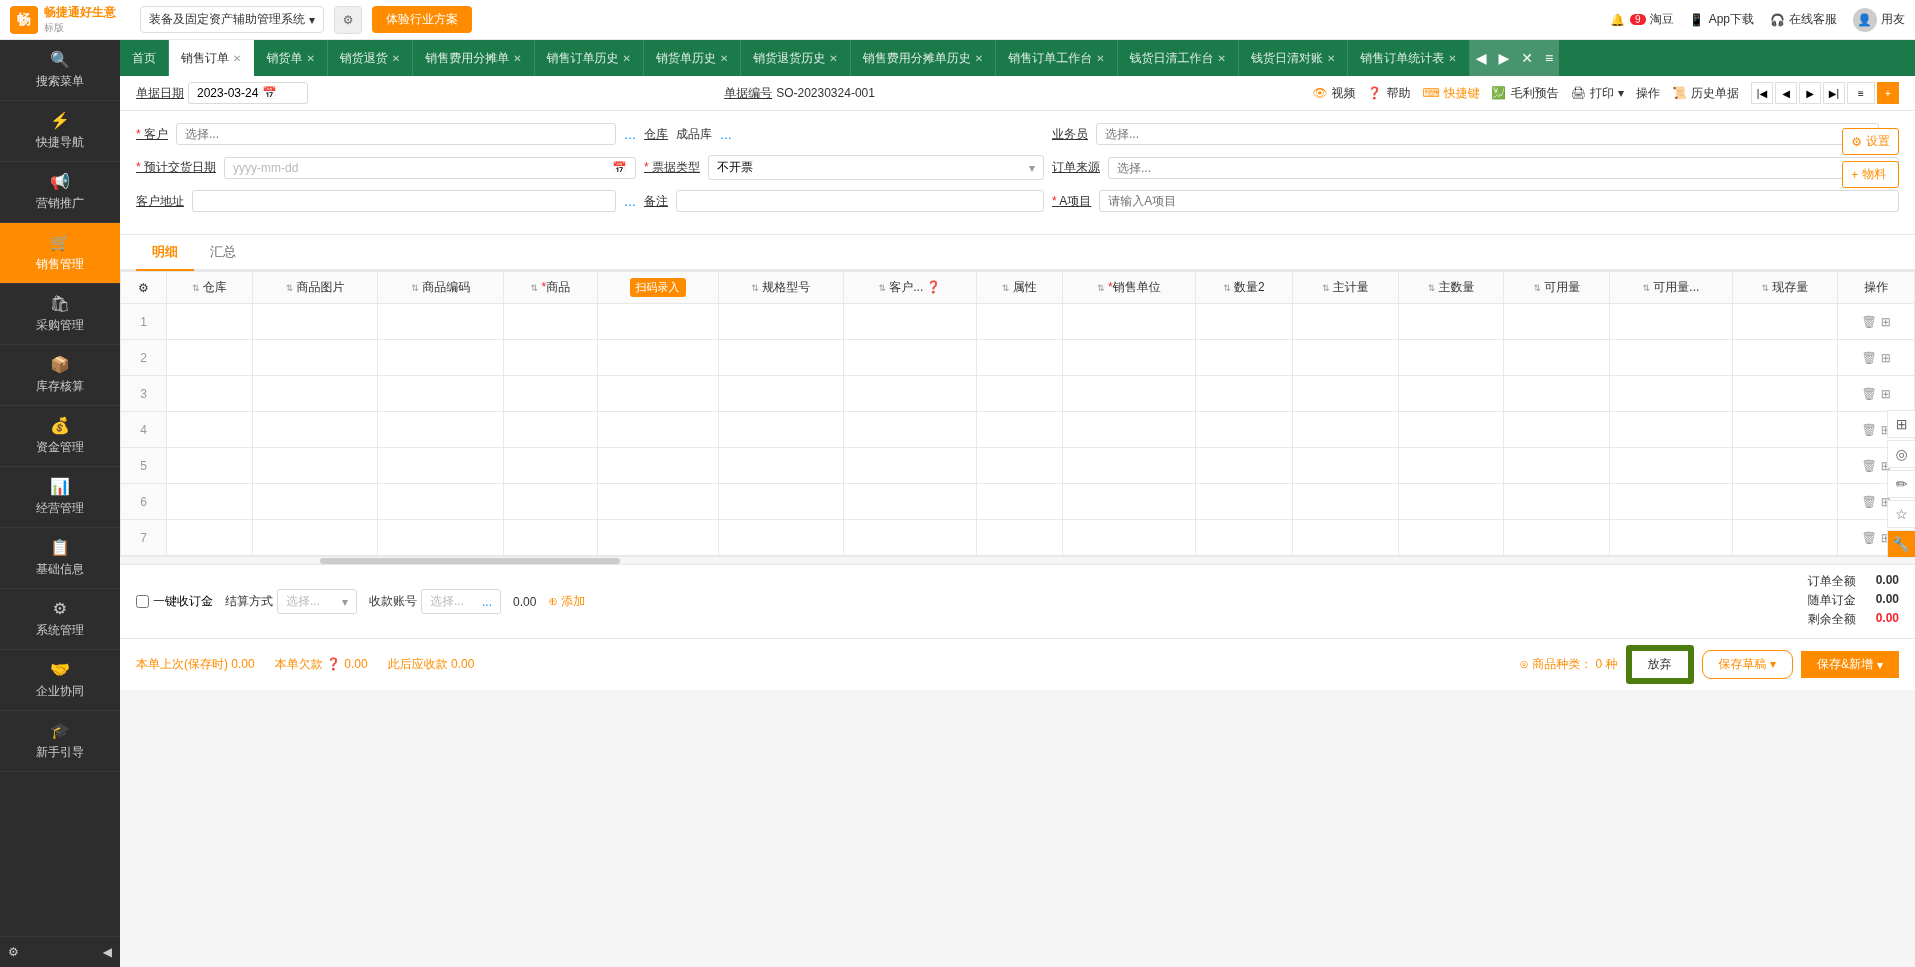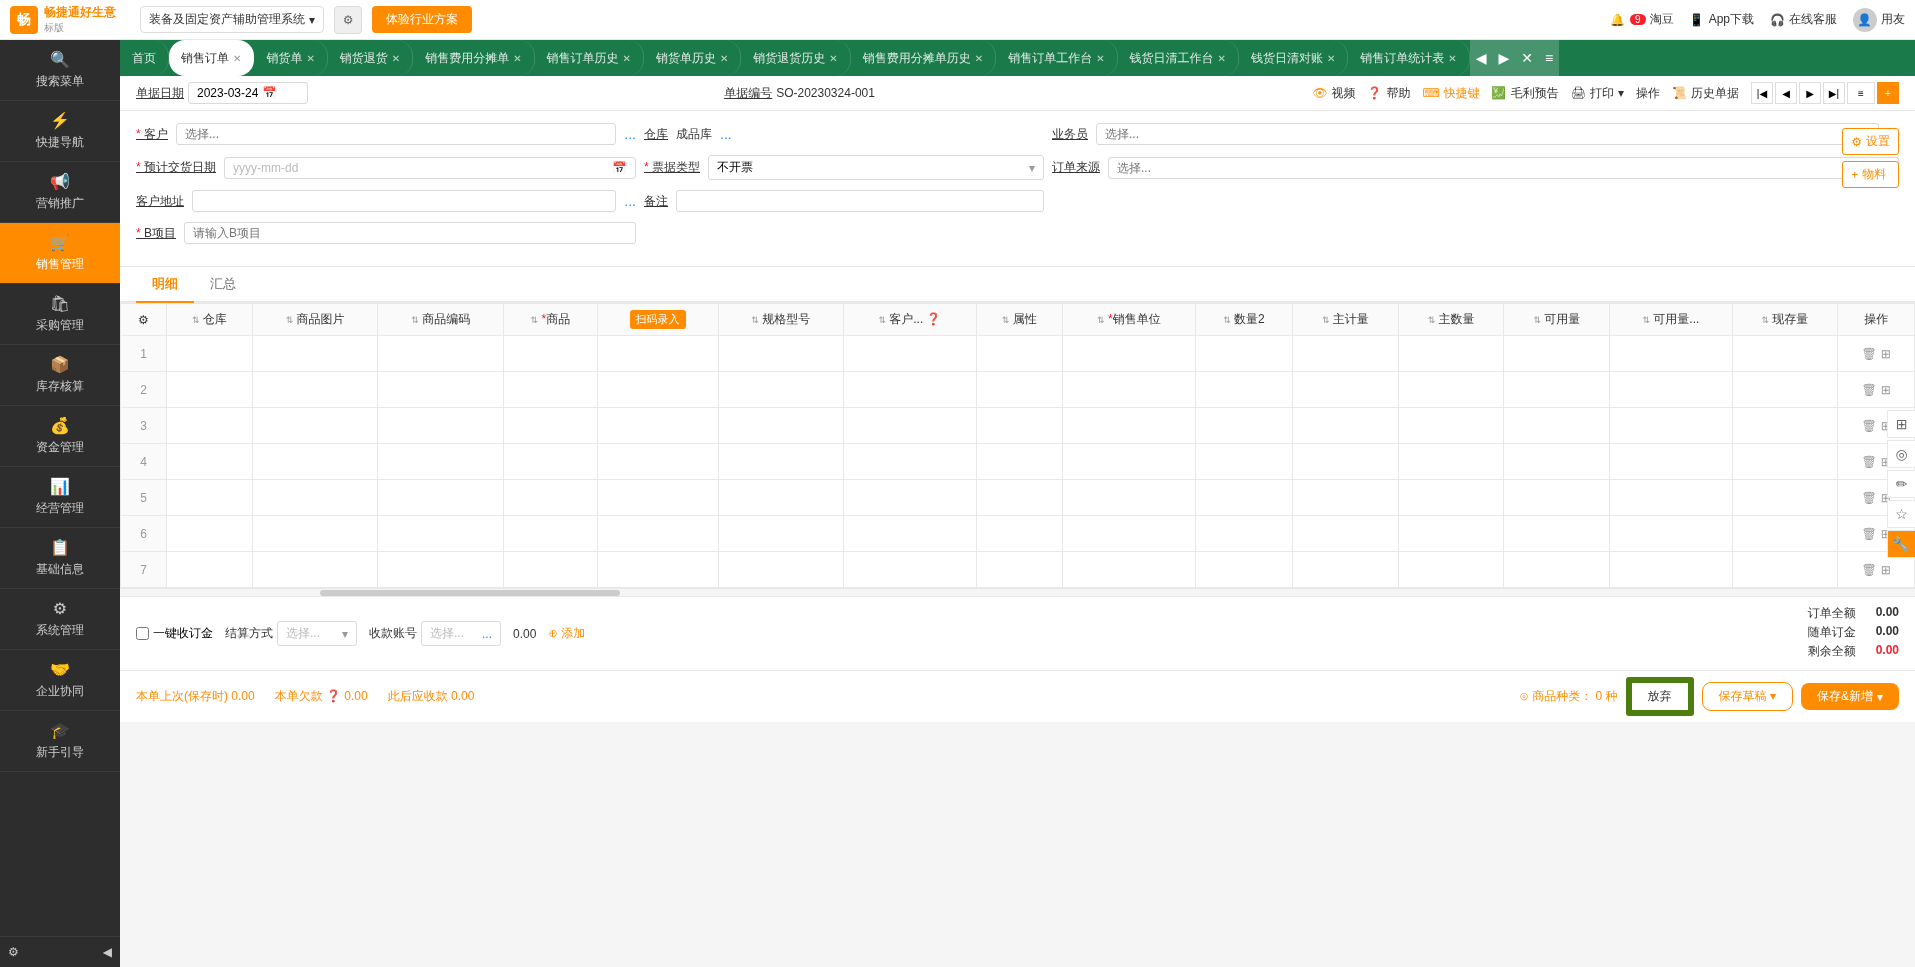--- a/index.html
+++ b/index.html
@@ -151,21 +151,20 @@
       display: flex;
       align-items: center;
       padding: 0 12px;
       height: 100%;
       color: rgba(255,255,255,0.85);
       cursor: pointer;
       font-size: 12px;
       white-space: nowrap;
       border-right: 1px solid rgba(255,255,255,0.15);
       gap: 4px;
-      border-radius: 16px;
     }
     .tab-item.active { background: #fff; color: #333; }
     .tab-close { color: rgba(255,255,255,0.7); font-size: 10px; }
     .tab-item.active .tab-close { color: #999; }
     .tab-nav-btn {
       background: rgba(255,255,255,0.2);
       border: none;
       color: white;
       cursor: pointer;
       padding: 0 6px;
@@ -407,21 +406,21 @@
       padding: 5px 16px;
       border-radius: 9px;
       cursor: pointer;
       font-size: 12px;
     }
     .btn-save-new {
       background: #ff8c00;
       border: none;
       color: white;
       padding: 5px 16px;
-      border-radius: 8px;
+      border-radius: 0;
       cursor: pointer;
       font-size: 12px;
       display: flex;
       align-items: center;
       gap: 4px;
     }
 
     
     .float-icons {
       position: fixed;
@@ -727,28 +726,26 @@
         <div class="form-row">
           <div class="field-group" style="flex:1;max-width:500px;">
             <span class="form-label">客户地址</span>
             <input type="text" class="form-input" style="flex: 1 1 0%;">
             <span class="dots-btn">...</span>
           </div>
           <div class="field-group" style="flex:1;max-width:400px;">
             <span class="form-label">备注</span>
             <input type="text" class="form-input" style="flex: 1 1 0%;">
           </div>
-        </div>
-
-        <div class="form-row">
-          <div class="field-group" style="flex:1;max-width:500px;">
-            <span class="form-label required">B项目</span>
-            <input type="text" class="form-input placeholder" style="flex: 1 1 0%;" placeholder="请输入B项目">
-          </div>
-        </div>
+          <div class="field-group" style="flex:1;">
+            <span class="form-label required">A项目</span>
+            <input type="text" class="form-input placeholder" style="flex: 1 1 0%;" placeholder="请输入A项目">
+          </div>
+        </div>
+
       </div>
 
       <div class="detail-tabs">
         <div class="detail-tab active">明细</div>
         <div class="detail-tab">汇总</div>
       </div>
 
       <div class="scrollbar-area">
         <table class="data-table">
           <thead>

